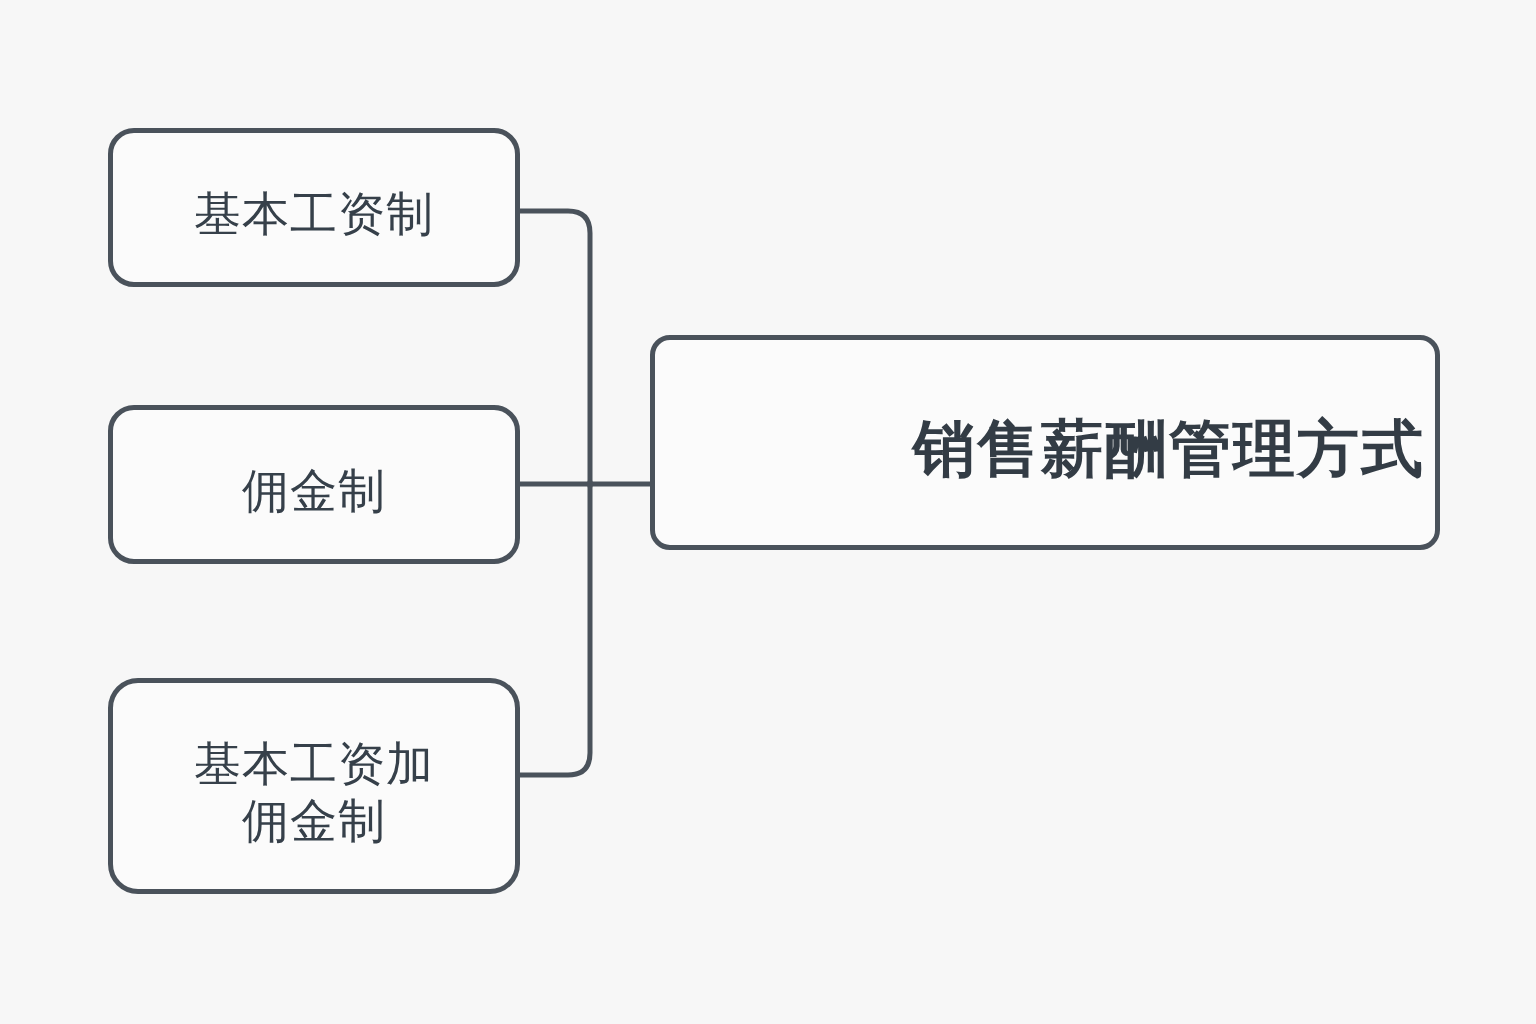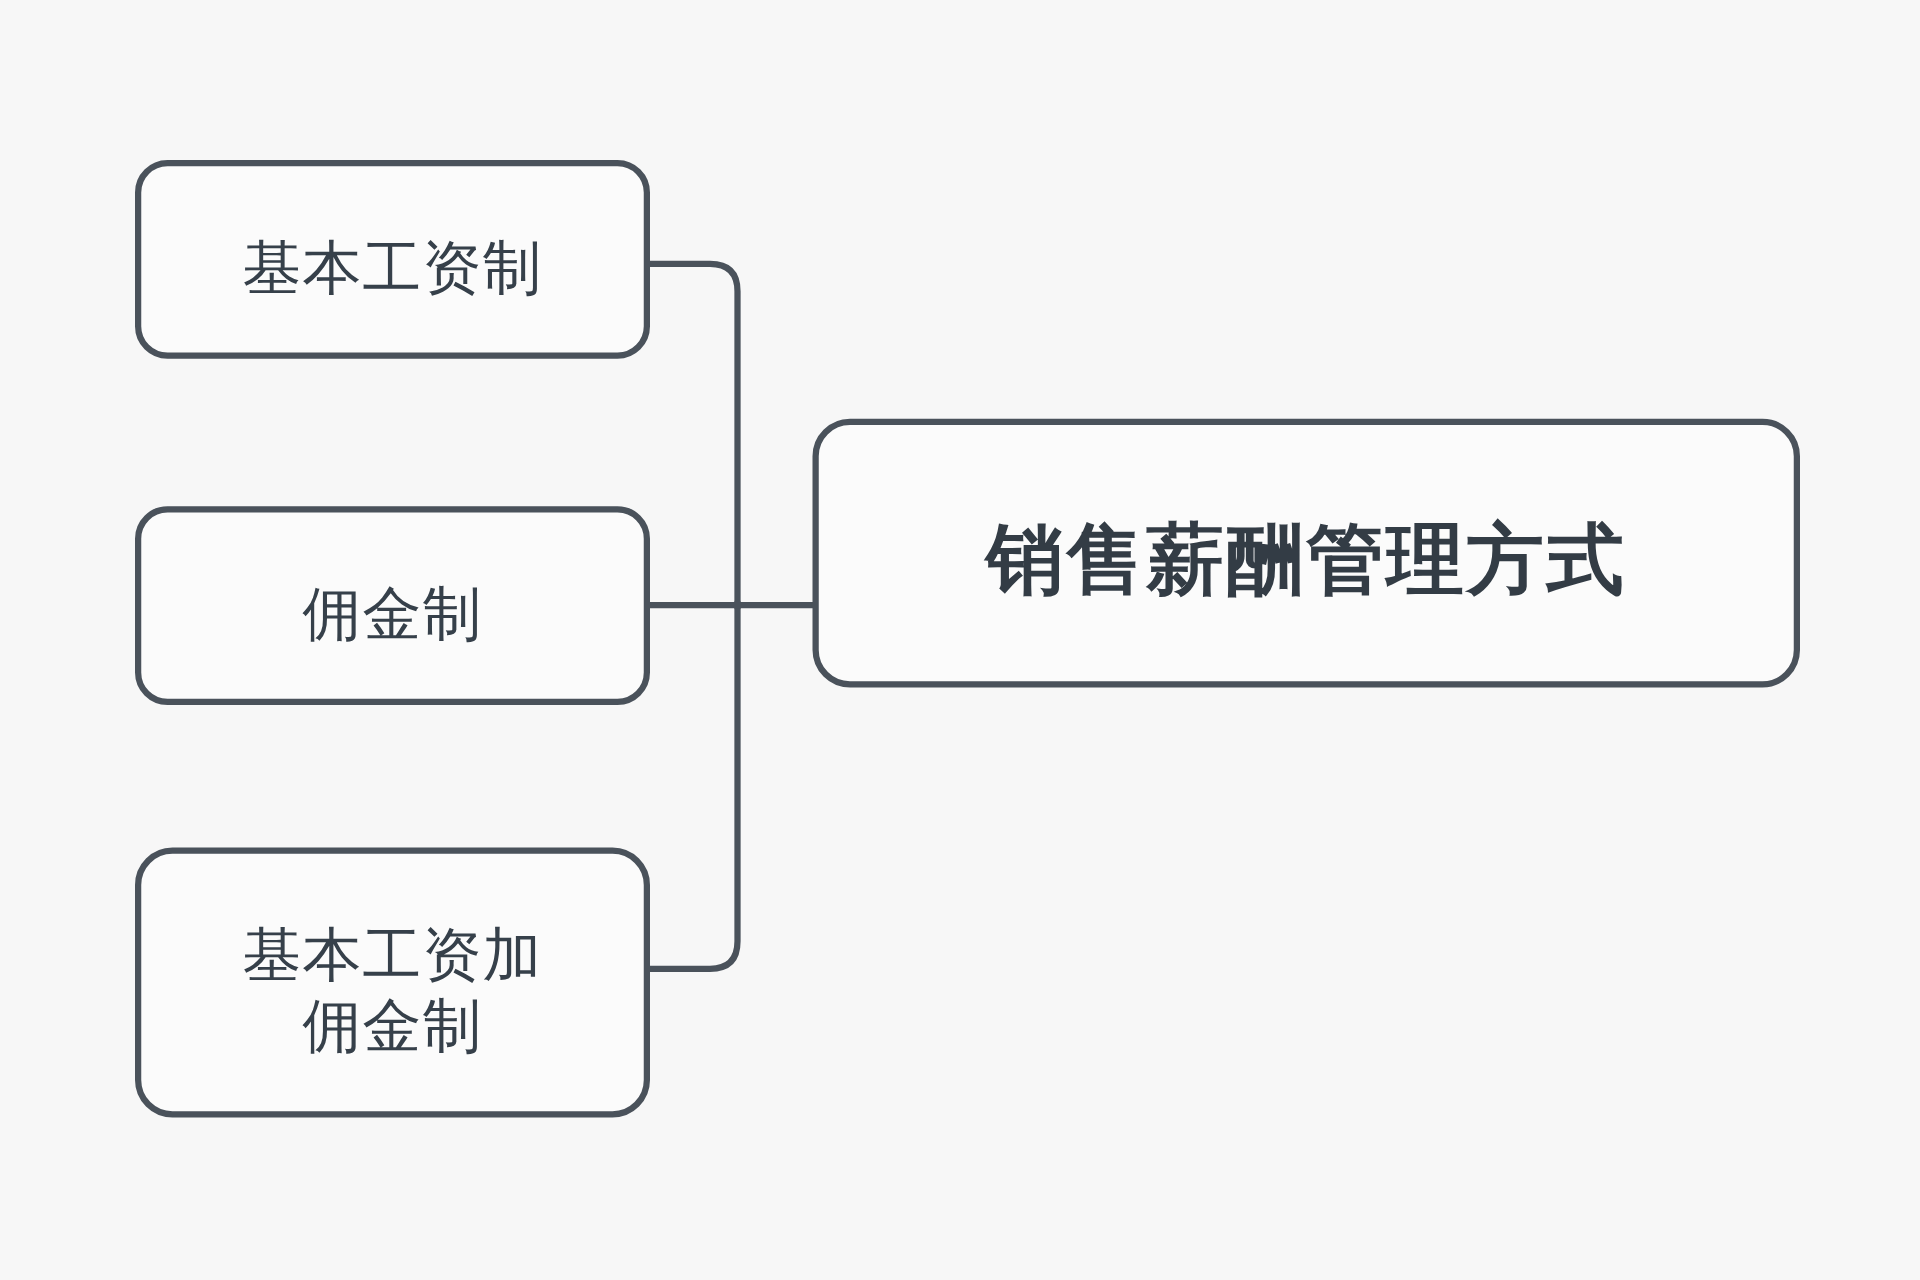--- a/index.html
+++ b/index.html
@@ -87,23 +87,24 @@
   }
 
   
   #node-root {
     left: 650px;
     top: 335px;
     width: 790px;
     height: 215px;
     font-size: 62px;
     font-weight: 700;
-    border-radius: 30px;
+    border-radius: 20px;
     letter-spacing: 2px;
     color: #333c45;
+    text-align: right;
   }
 </style>
 </head>
 <body>
 
 <div id="diagram-root">
 
   <svg id="connector-layer" viewBox="0 0 1536 1024" width="1536" height="1024" xmlns="http://www.w3.org/2000/svg">
     <g fill="none" stroke="#4a525b" stroke-width="5" stroke-linecap="round" stroke-linejoin="round">
 

